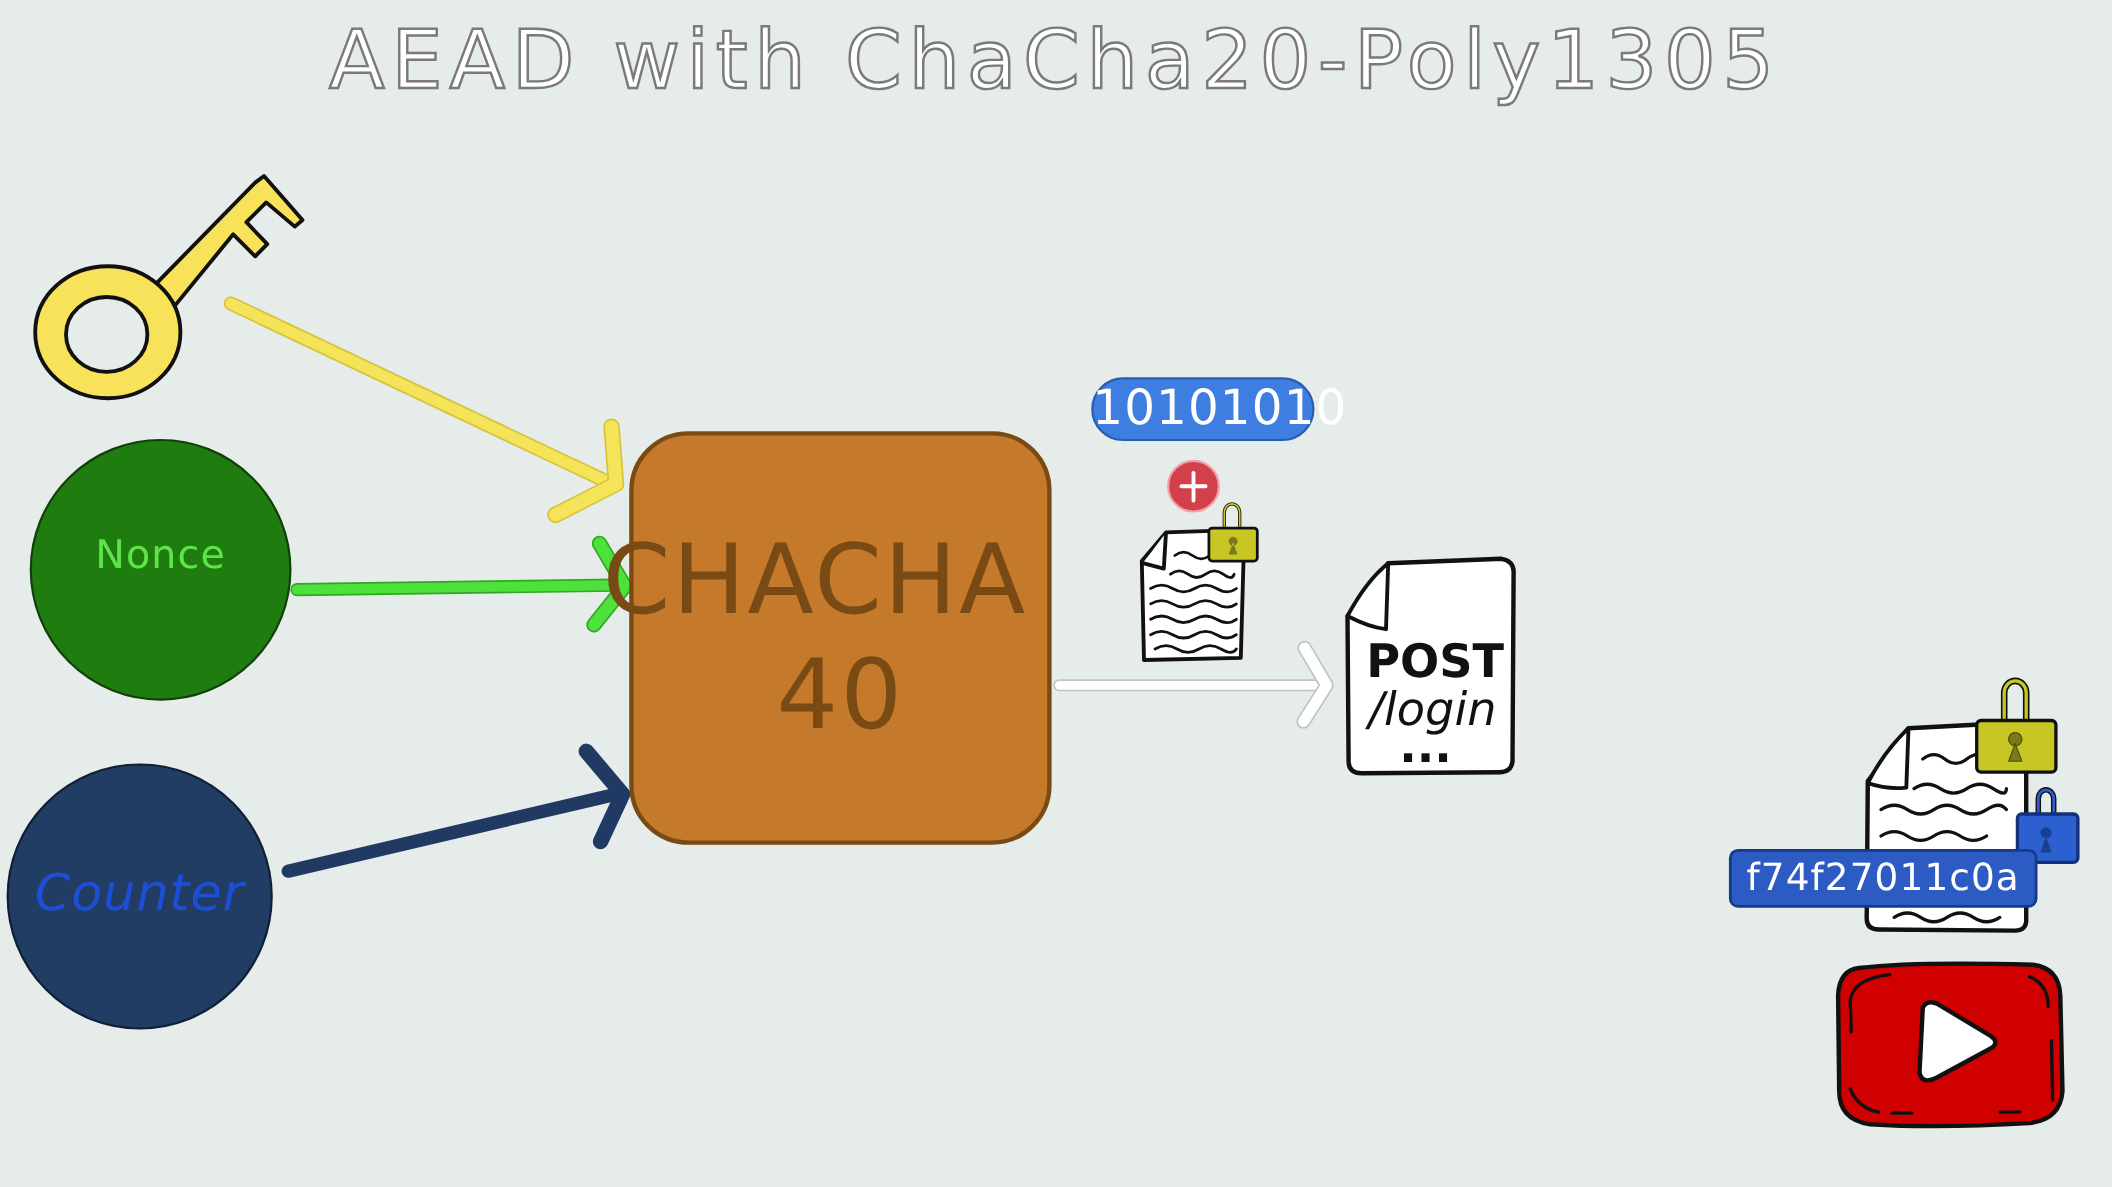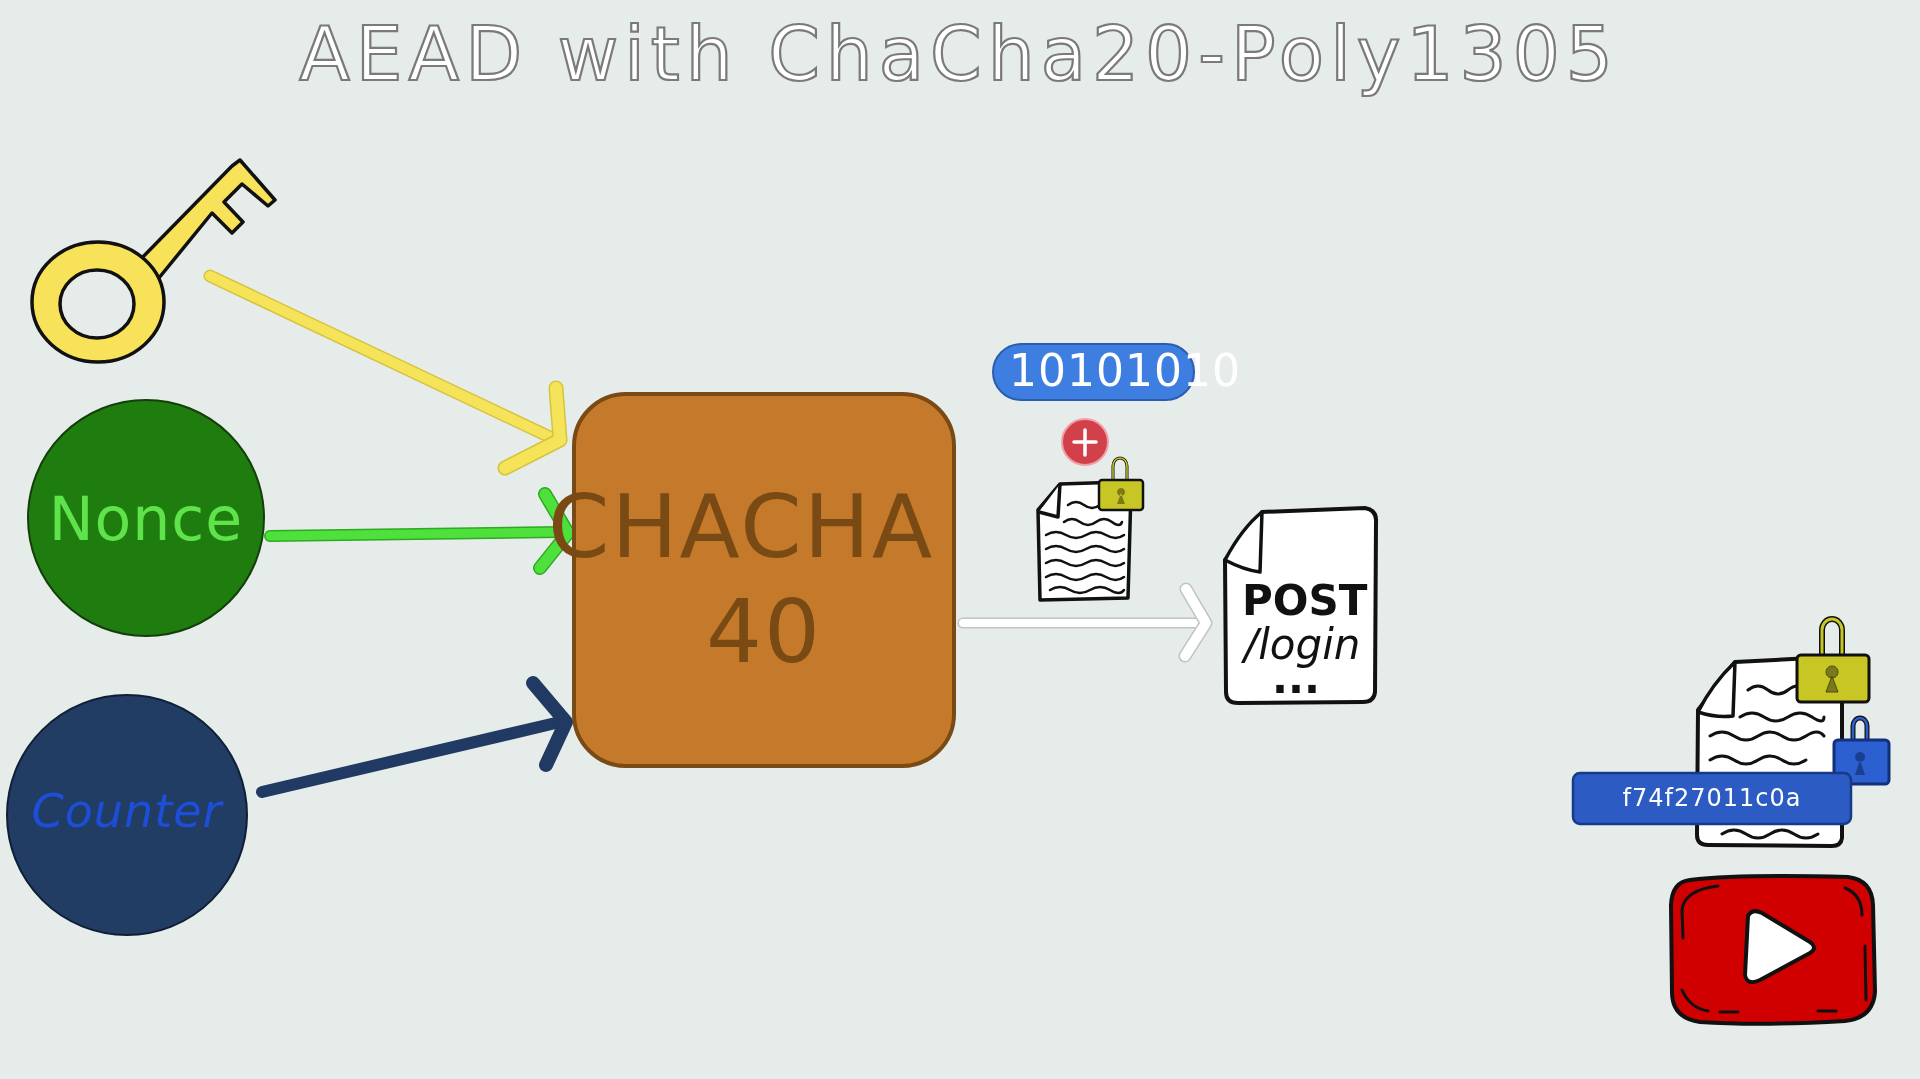--- a/index.html
+++ b/index.html
@@ -12,38 +12,38 @@
     #canvas { position: absolute; left: 0; top: 0; width: 1920px; height: 1079px; }
     .title-text {
       font-family: "DejaVu Sans", sans-serif;
       font-size: 74px; font-weight: normal;
       fill: #ffffff; stroke: #7a7a7a; stroke-width: 2.2px;
       letter-spacing: 6px;
     }
     .label { position: absolute; white-space: nowrap; text-align: center; }
     .node-label {
       font-family: "DejaVu Sans", sans-serif;
-      font-size: 60px; letter-spacing: 1px;
+      font-size: 36px; letter-spacing: 1px;
     }
     .chacha-label {
       font-family: "DejaVu Sans", sans-serif;
       color: #7a4a14; font-size: 88px; line-height: 104px;
       letter-spacing: 2px;
     }
     .pill-text {
       font-family: "DejaVu Sans", sans-serif;
-      color: #ffffff; font-size: 44px; letter-spacing: 1px; margin-left: 16px;
+      color: #ffffff; font-size: 44px; letter-spacing: 1px;
     }
     .doc-text {
       font-family: "DejaVu Sans", sans-serif;
       color: #111; font-size: 42px; line-height: 46px; text-align: left;
     }
     .tag-text {
       font-family: "DejaVu Sans", sans-serif;
-      color: #ffffff; font-size: 24px; letter-spacing: 1px;
+      color: #ffffff; font-size: 34px; letter-spacing: 1px;
     }
   </style>
 </head>
 <body>
 
 <svg id="canvas" viewBox="0 0 1920 1079" xmlns="http://www.w3.org/2000/svg">
 
   <text class="title-text" x="959" y="80" text-anchor="middle">AEAD with ChaCha20-Poly1305</text>
 
   <g>

